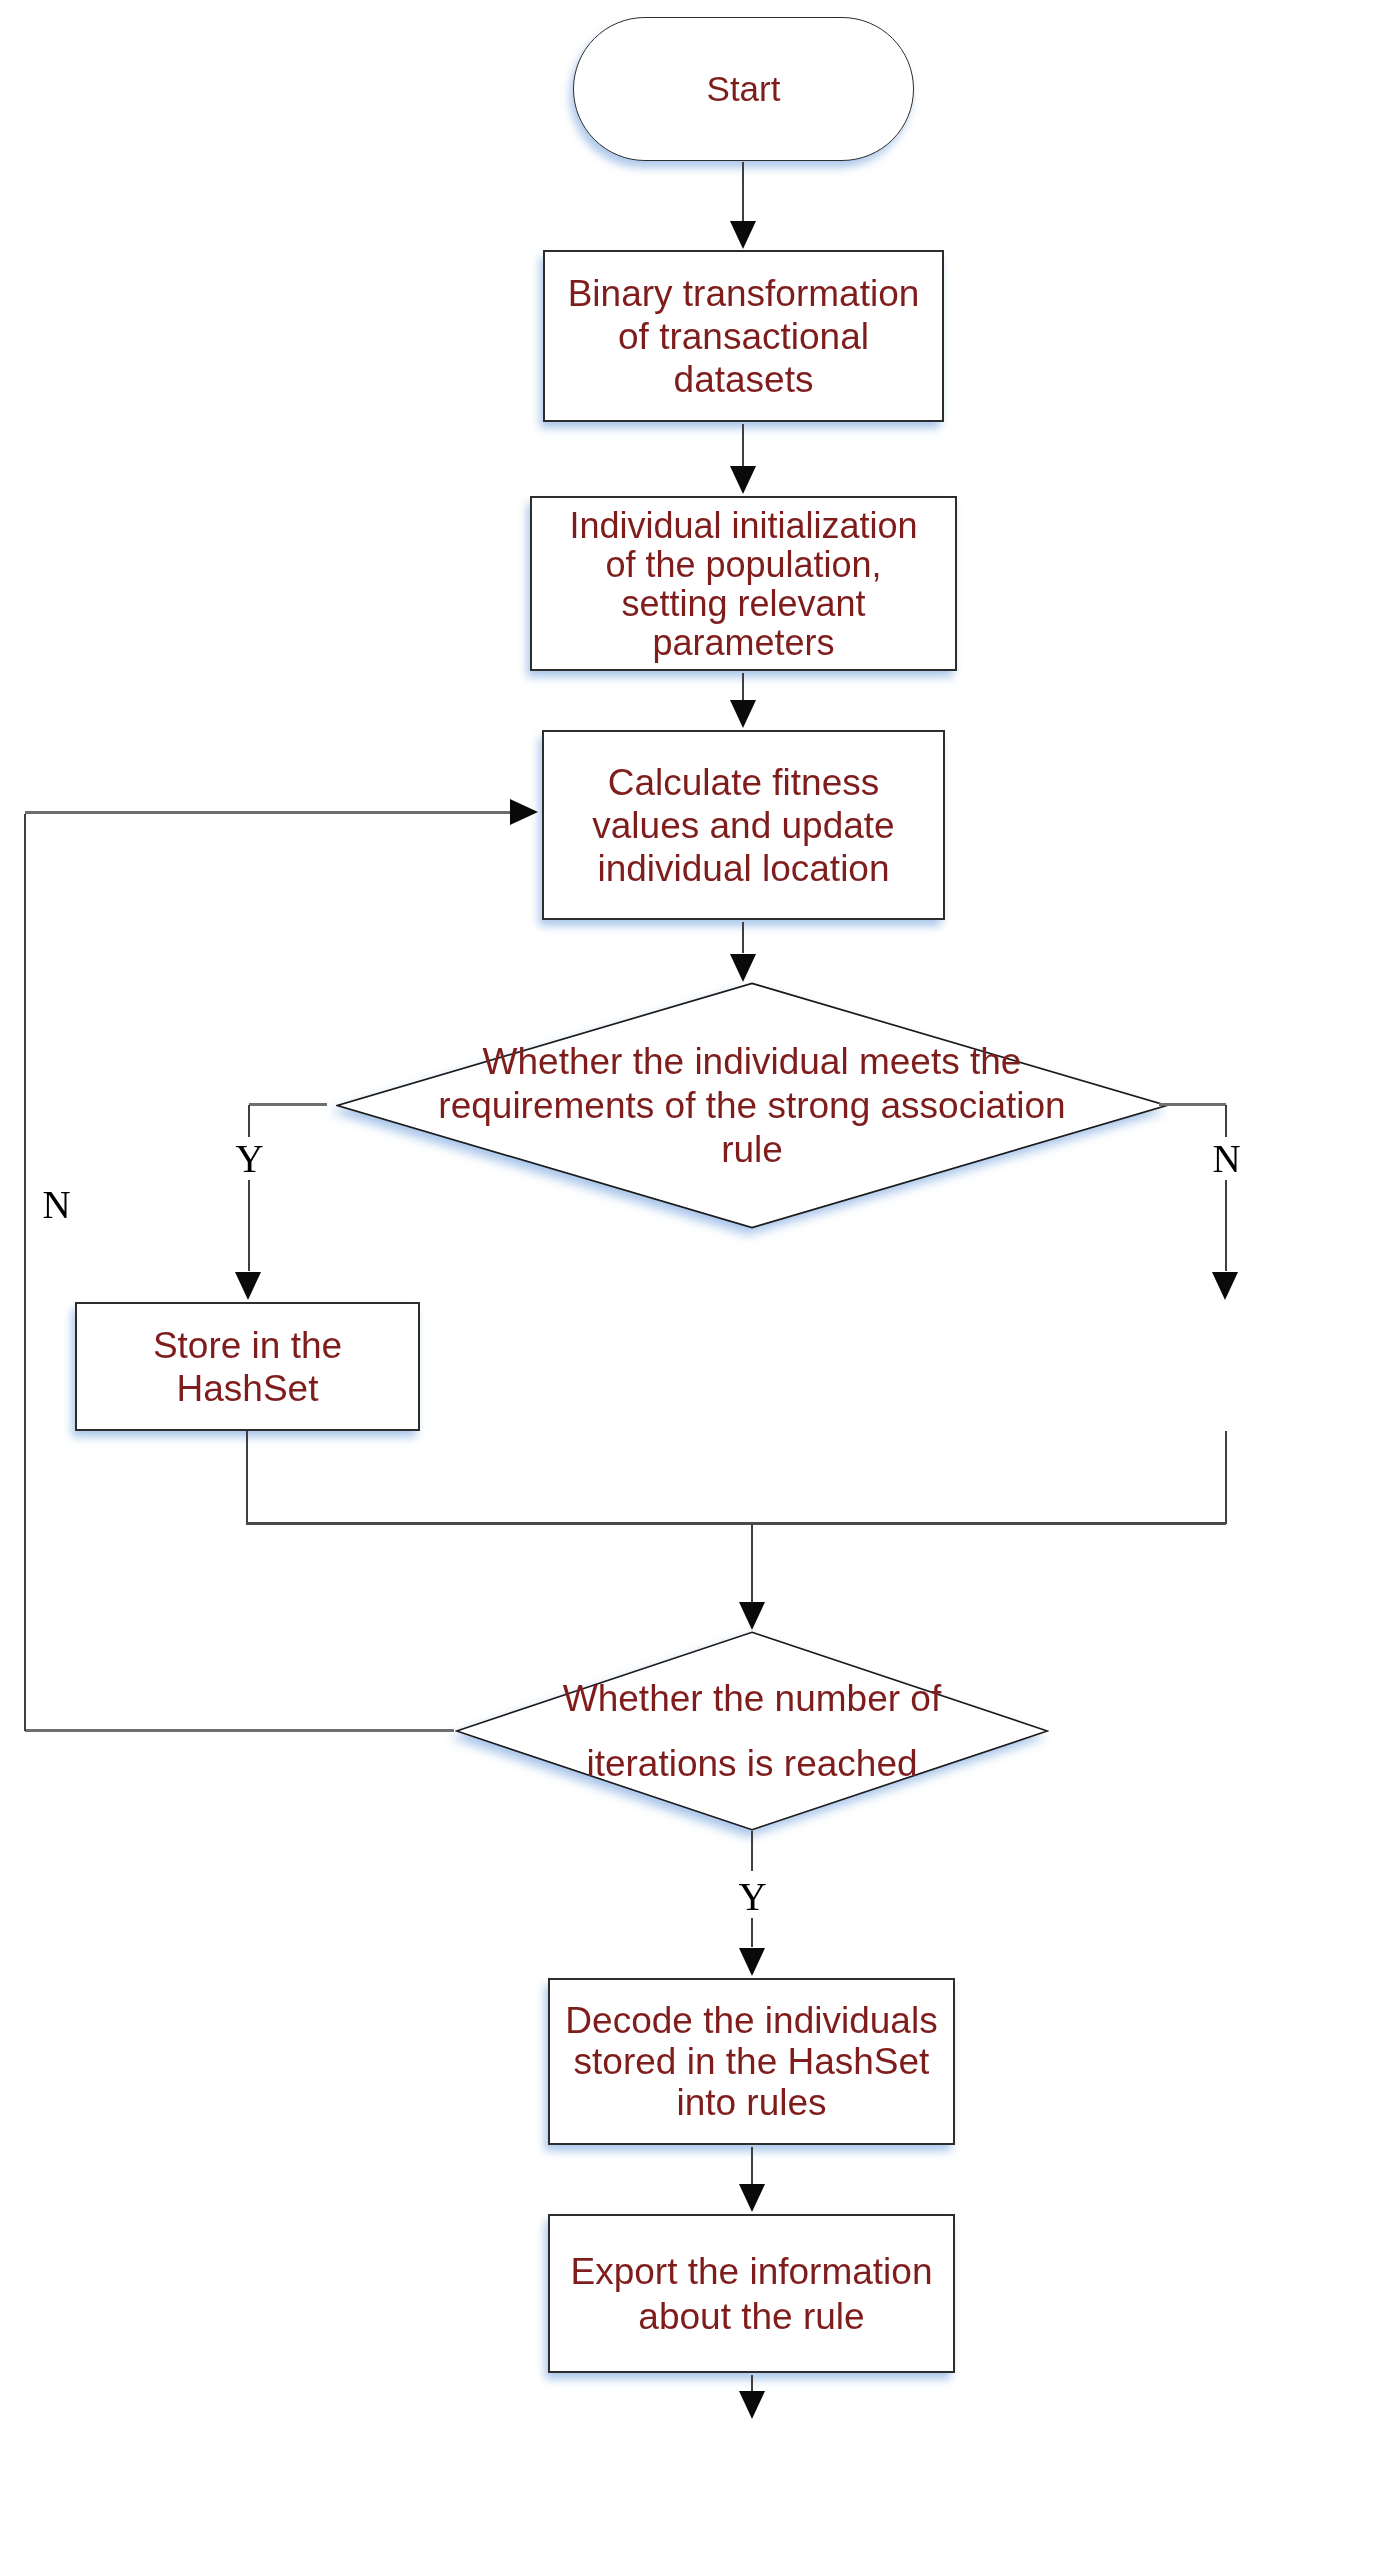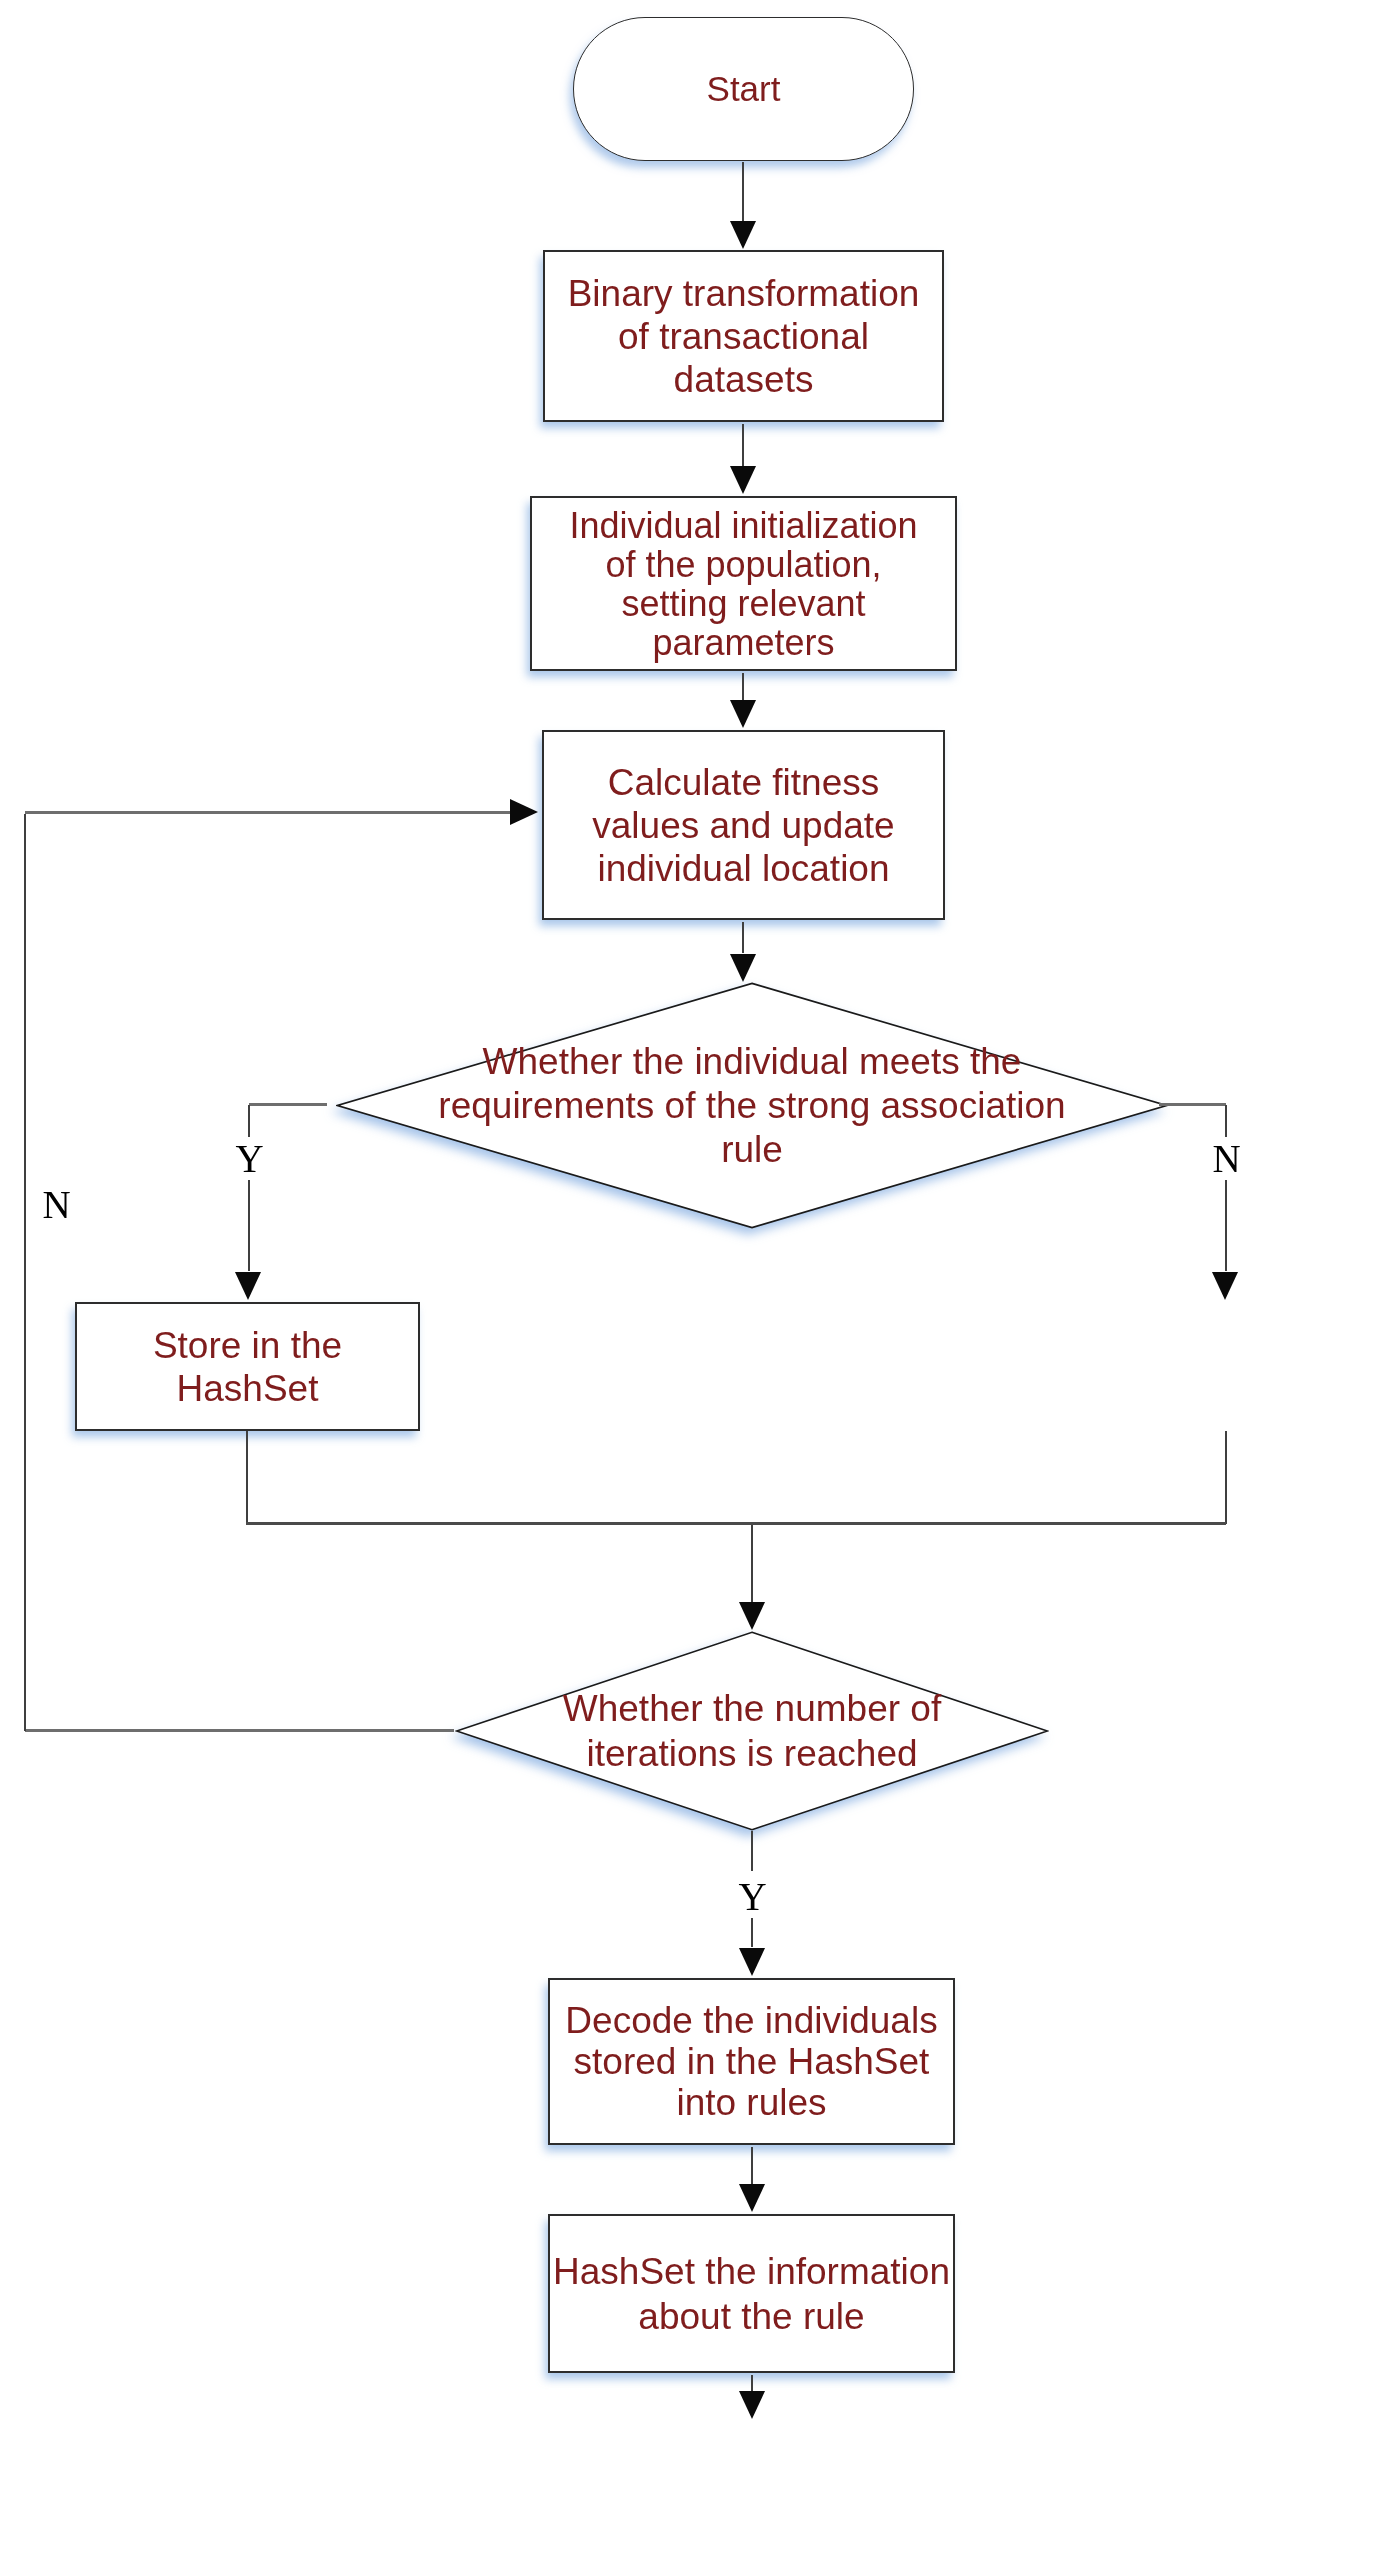--- a/index.html
+++ b/index.html
@@ -143,21 +143,21 @@
   <div class="vline" style="left:1225px;top:1431px;height:93px;"></div>
   <div class="hline dark" style="left:246px;top:1522px;width:980px;"></div>
   <div class="vline" style="left:751px;top:1525px;height:77px;"></div>
   <div class="arrow-down" style="left:739px;top:1602px;"></div>
 
   <div class="diamond-wrap" style="left:455px;top:1631px;width:594px;height:200px;">
     <svg width="594" height="200" viewBox="0 0 890 300">
       <polygon points="445,2 888,150 445,298 2,150" fill="#ffffff" stroke="#1a1a1a" stroke-width="2.5"></polygon>
     </svg>
     <div class="diamond-text">
-      <div class="label" style="line-height:45px;">Whether the number of
+      <div class="label" style="line-height:65px;">Whether the number of
 iterations is reached</div>
     </div>
   </div>
 
   <div class="hline" style="left:25px;top:1729px;width:429px;"></div>
   <div class="vline" style="left:24px;top:814px;height:917px;"></div>
   <div class="edge-label" style="left:35px;top:1183px;">N</div>
   <div class="hline" style="left:25px;top:811px;width:485px;"></div>
   <div class="arrow-right" style="left:510px;top:799px;"></div>
 
@@ -169,21 +169,21 @@
   <div class="shape rect" style="left:548px;top:1978px;width:407px;height:167px;">
     <div class="label" style="line-height:41px;">Decode the individuals
 stored in the HashSet
 into rules</div>
   </div>
 
   <div class="vline" style="left:751px;top:2147px;height:37px;"></div>
   <div class="arrow-down" style="left:739px;top:2184px;"></div>
 
   <div class="shape rect" style="left:548px;top:2214px;width:407px;height:159px;">
-    <div class="label" style="line-height:45px;">HashSet the information
+    <div class="label" style="line-height:45px;">Export the information
 about the rule</div>
   </div>
 
   <div class="vline" style="left:751px;top:2375px;height:17.4px;"></div>
   <div class="arrow-down" style="left:739px;top:2391px;"></div>
 
 
 </div>
 
 

